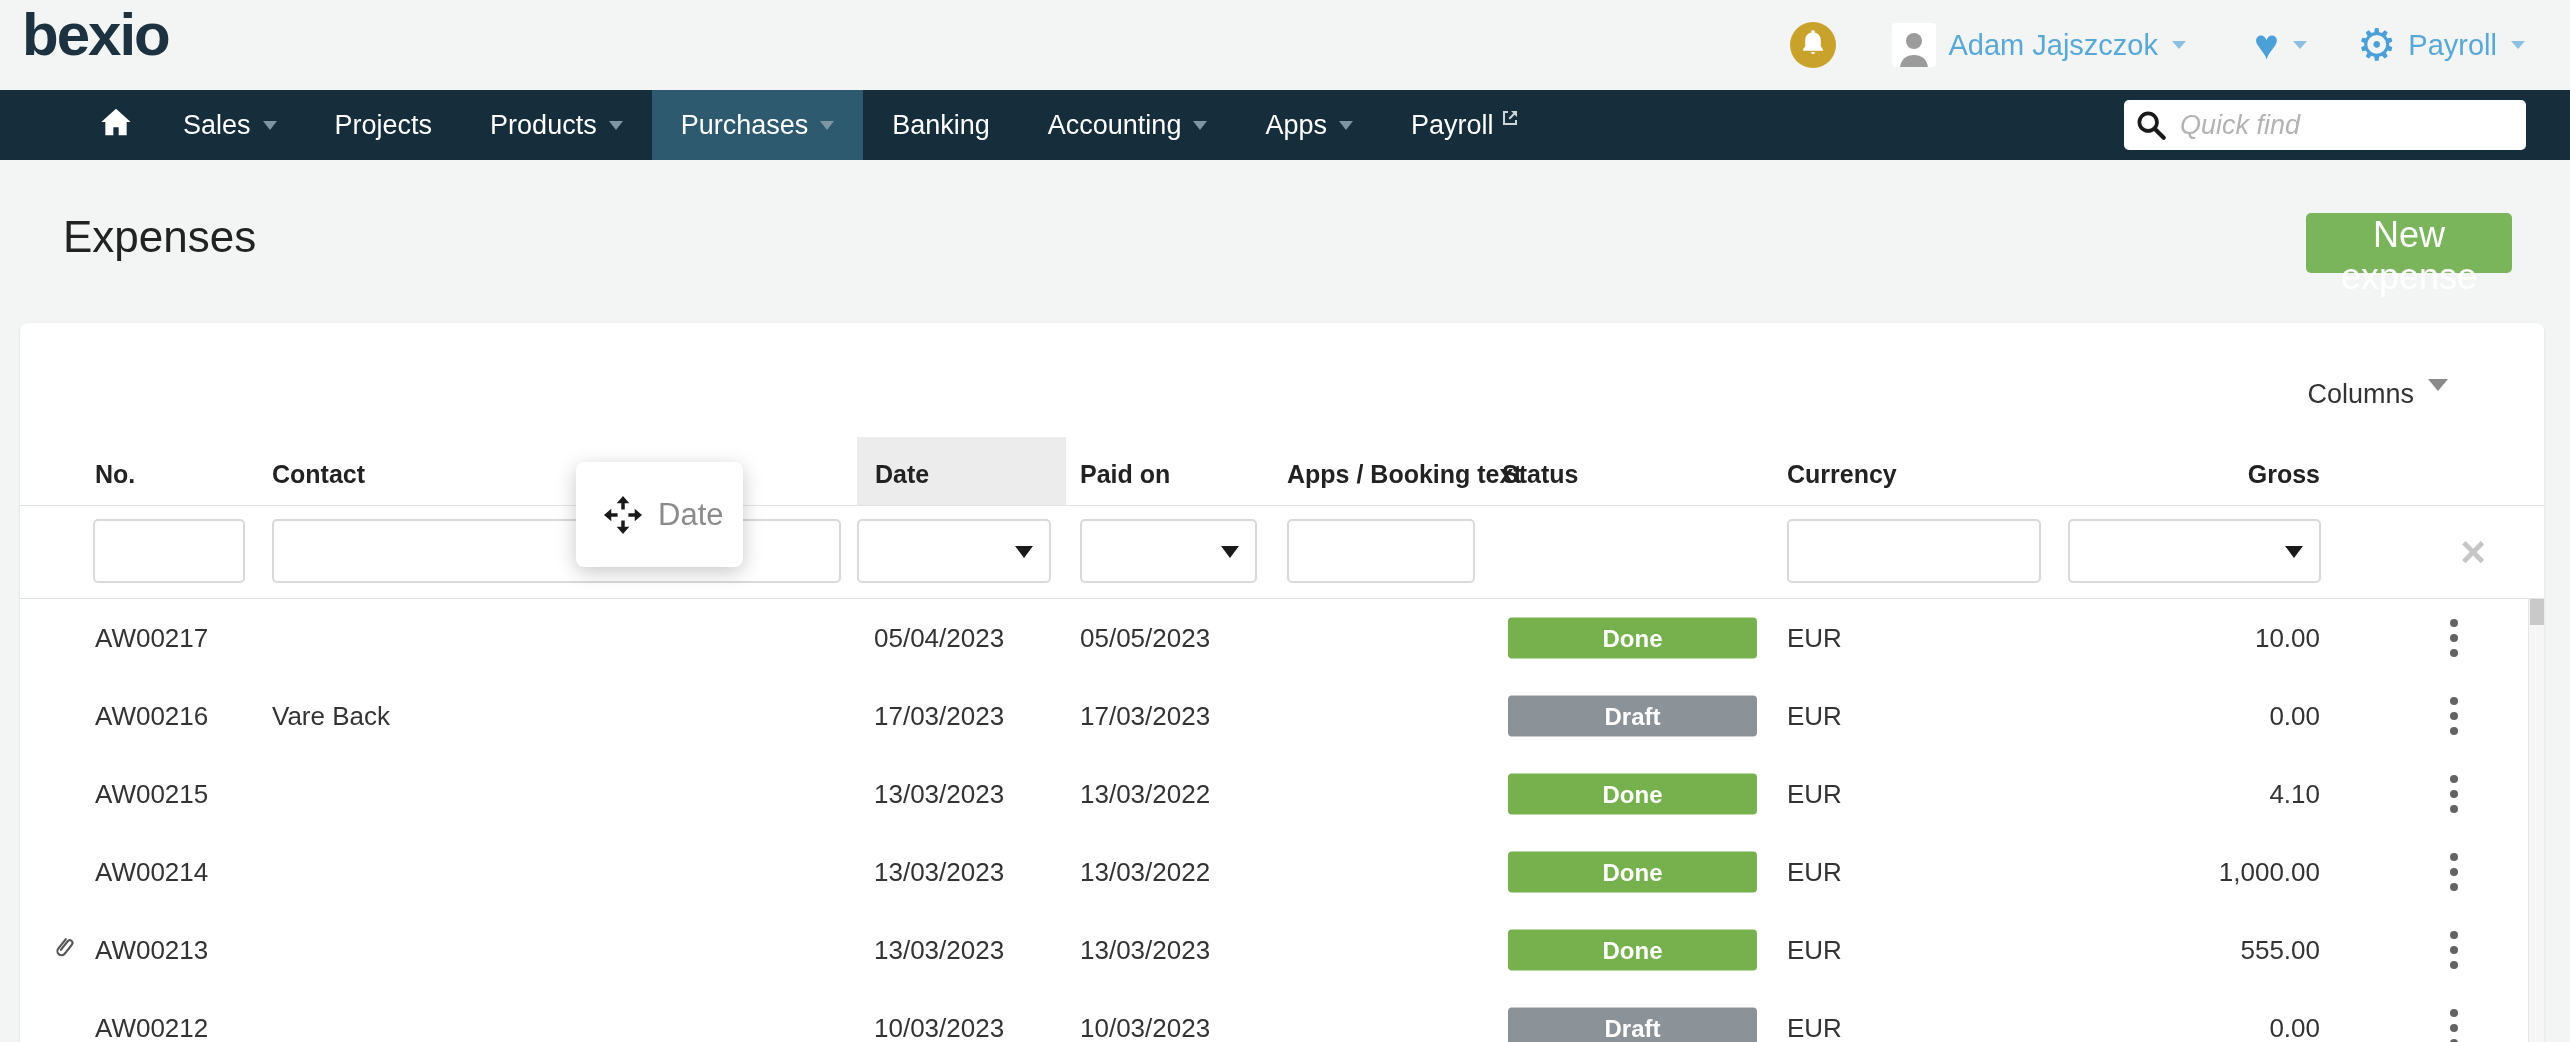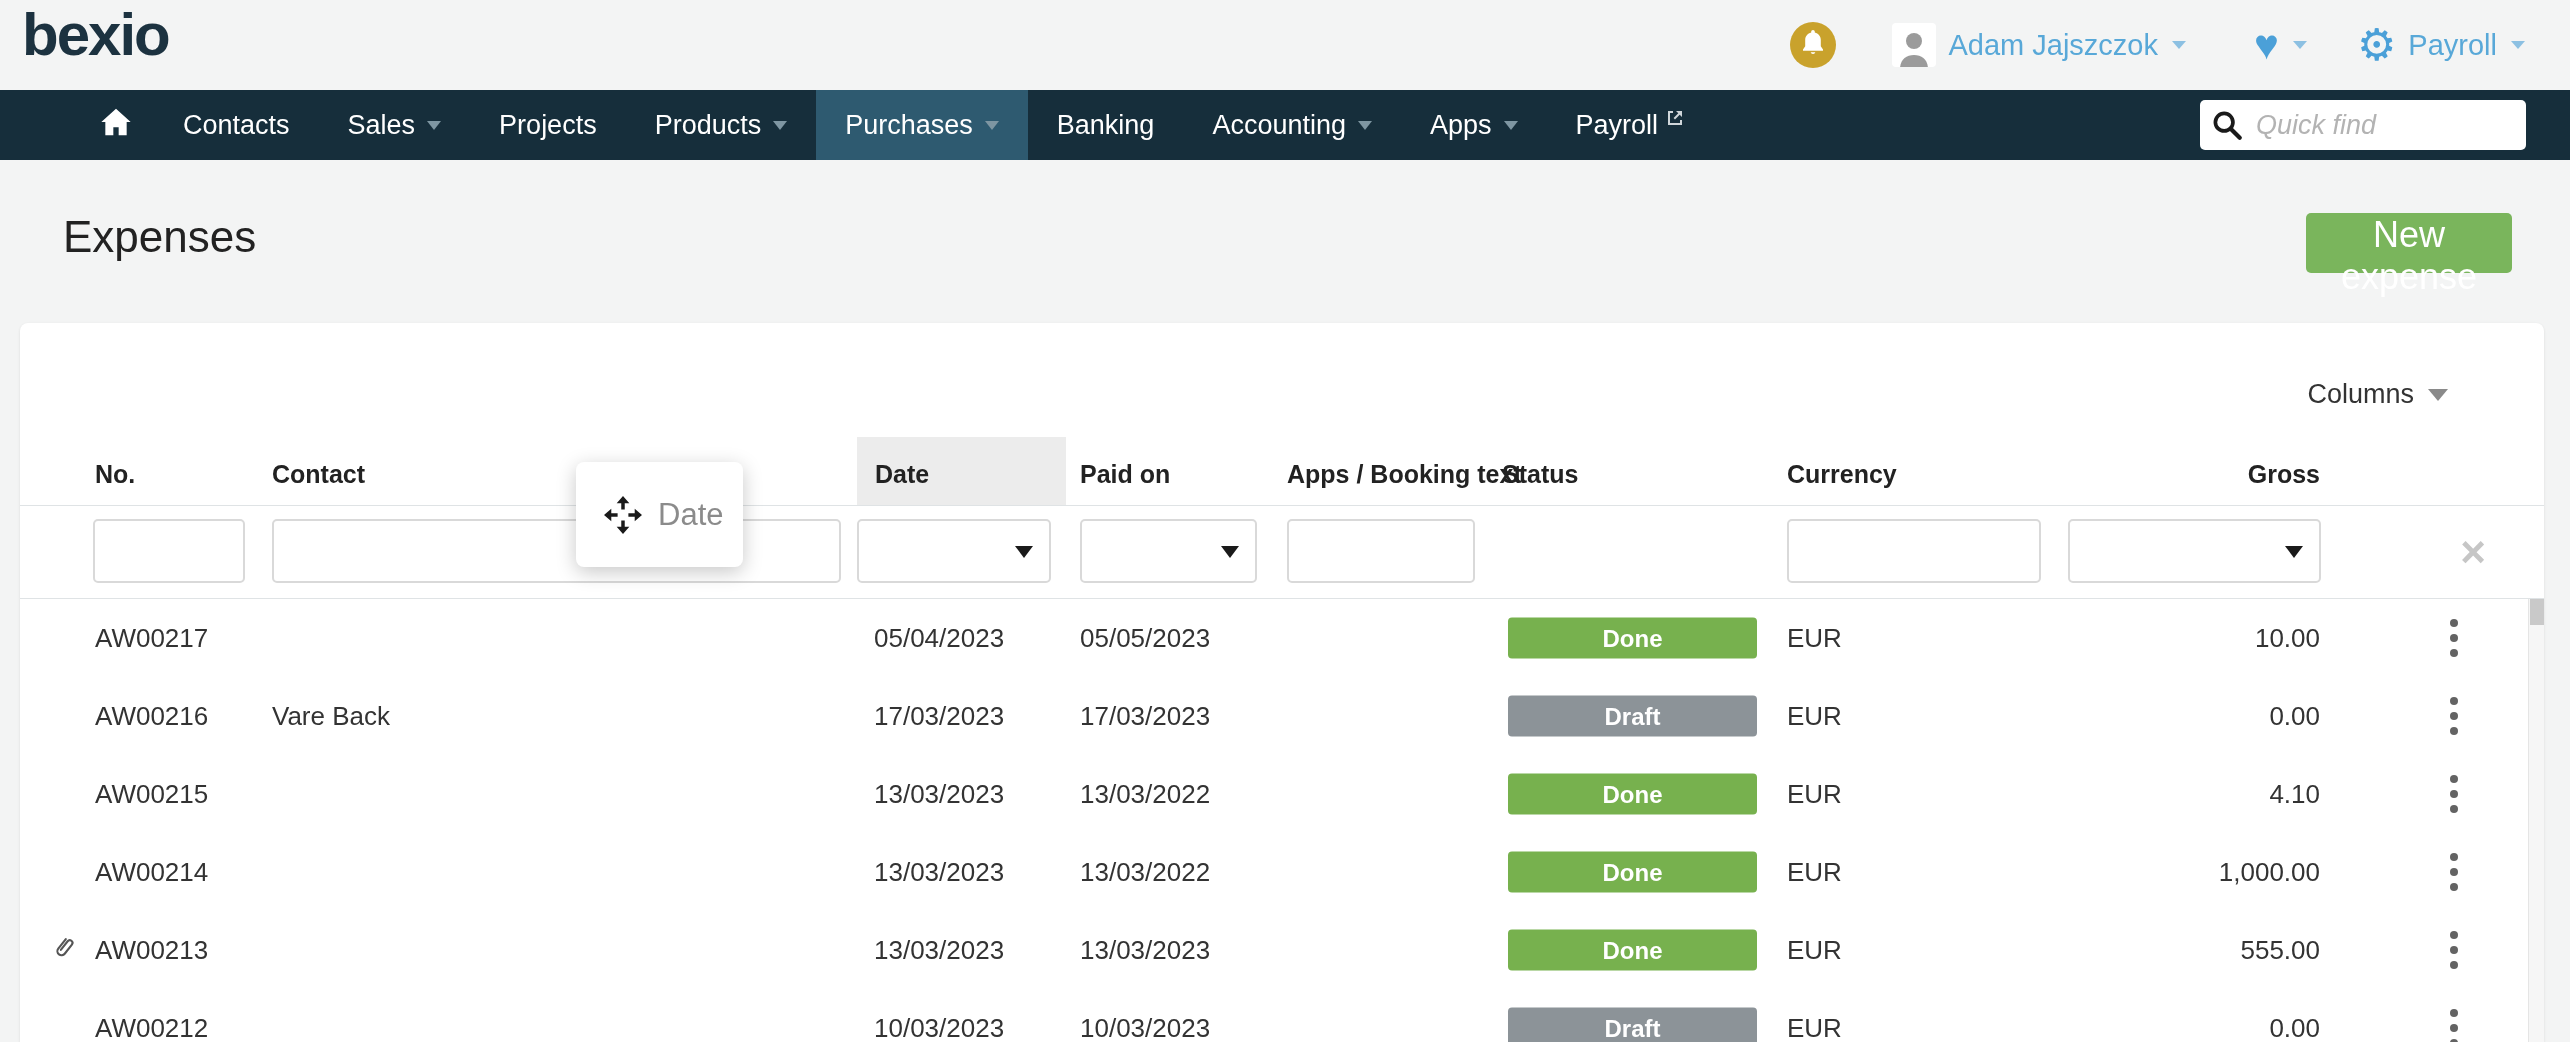--- a/index.html
+++ b/index.html
@@ -18,32 +18,32 @@
   .caret{display:inline-block;width:0;height:0;border-left:8px solid transparent;border-right:8px solid transparent;border-top:10px solid #8cc0e2;margin-left:14px;}
   .caret.small{border-left-width:7px;border-right-width:7px;border-top-width:8px;}
 
   
   .navbar{position:absolute;left:0;top:90px;width:100%;height:70px;background:var(--navbar-bg,#162e3b);display:flex;align-items:stretch;padding-left:78px;box-sizing:border-box;}
   .nav-item{display:flex;align-items:center;padding:0 29px;color:#fff;font-size:27px;cursor:pointer;}
   .nav-item.home{padding:0 22px;}
   .nav-item.active{background:var(--nav-active-bg,#2e5a70);}
   .nav-caret{display:inline-block;width:0;height:0;border-left:7px solid transparent;border-right:7px solid transparent;border-top:9px solid #7e96a2;margin-left:12px;}
   .ext-icon{margin-left:8px;margin-top:-14px;}
-  .search-box{position:absolute;right:44px;top:10px;width:326px;height:50px;background:#fff;border-radius:5px;display:flex;align-items:center;}
+  .search-box{position:absolute;right:44px;top:10px;width:402px;height:50px;background:#fff;border-radius:5px;display:flex;align-items:center;}
   .search-box svg{margin-left:10px;flex:0 0 auto;}
   .search-box input{border:0;outline:none;flex:1;height:40px;margin-left:10px;font-size:27px;font-style:italic;color:#444;background:transparent;font-family:"Liberation Sans",sans-serif;}
   .search-box input::placeholder{color:#b3b3b3;}
 
   
   .page-title{position:absolute;left:63px;top:212px;margin:0;font-size:44px;font-weight:400;color:#222;}
   .btn-new{position:absolute;left:2306px;top:213px;width:206px;height:60px;background:var(--button-green,#7ab55c);color:#fff;font-size:36px;border:0;border-radius:5px;font-family:"Liberation Sans",sans-serif;cursor:pointer;}
 
   
   .card{position:absolute;left:20px;top:323px;width:2524px;height:719px;background:#fff;border-radius:8px 8px 0 0;box-shadow:0 1px 3px rgba(0,0,0,.10);}
-  .columns-ctl{position:absolute;right:96px;top:56px;display:flex;align-items:center;font-size:27px;color:#333;cursor:pointer;}
+  .columns-ctl{position:absolute;right:96px;top:56px;display:flex;font-size:27px;color:#333;cursor:pointer;}
   .caret-gray{display:inline-block;width:0;height:0;border-left:10px solid transparent;border-right:10px solid transparent;border-top:12px solid #8a8a8a;margin-left:14px;}
 
   .thead{position:absolute;left:0;top:118px;width:100%;height:64px;border-bottom:1px solid #dfe3e5;font-weight:700;font-size:25px;color:#222;}
   .h{position:absolute;bottom:16px;}
   .h-no{left:75px;} .h-contact{left:252px;} .h-paid{left:1060px;} .h-title{left:1267px;}
   .h-status{left:1482px;} .h-currency{left:1767px;}
   .h-gross{right:224px;}
   .h-date-hl{position:absolute;left:837px;top:-4px;height:68px;width:209px;background:#ececec;}
   .h-date-hl span{position:absolute;left:18px;bottom:16px;}
 
@@ -108,23 +108,20 @@
   </header>
 
   <nav class="navbar">
     <div class="nav-item home">
       <span>
         <svg width="32" height="30" viewBox="0 0 24 22">
             <path fill="#ffffff" d="M12 1 1 11h3v10h6v-6h4v6h6V11h3z"></path>
           </svg>
       </span>
     </div>
-    <div class="nav-item">
-        <span>Contacts</span>
-      </div>
     <div class="nav-item">
         <span>Sales</span>
         <span class="nav-caret"></span>
       </div>
     <div class="nav-item">
         <span>Projects</span>
       </div>
     <div class="nav-item">
         <span>Products</span>
         <span class="nav-caret"></span>

